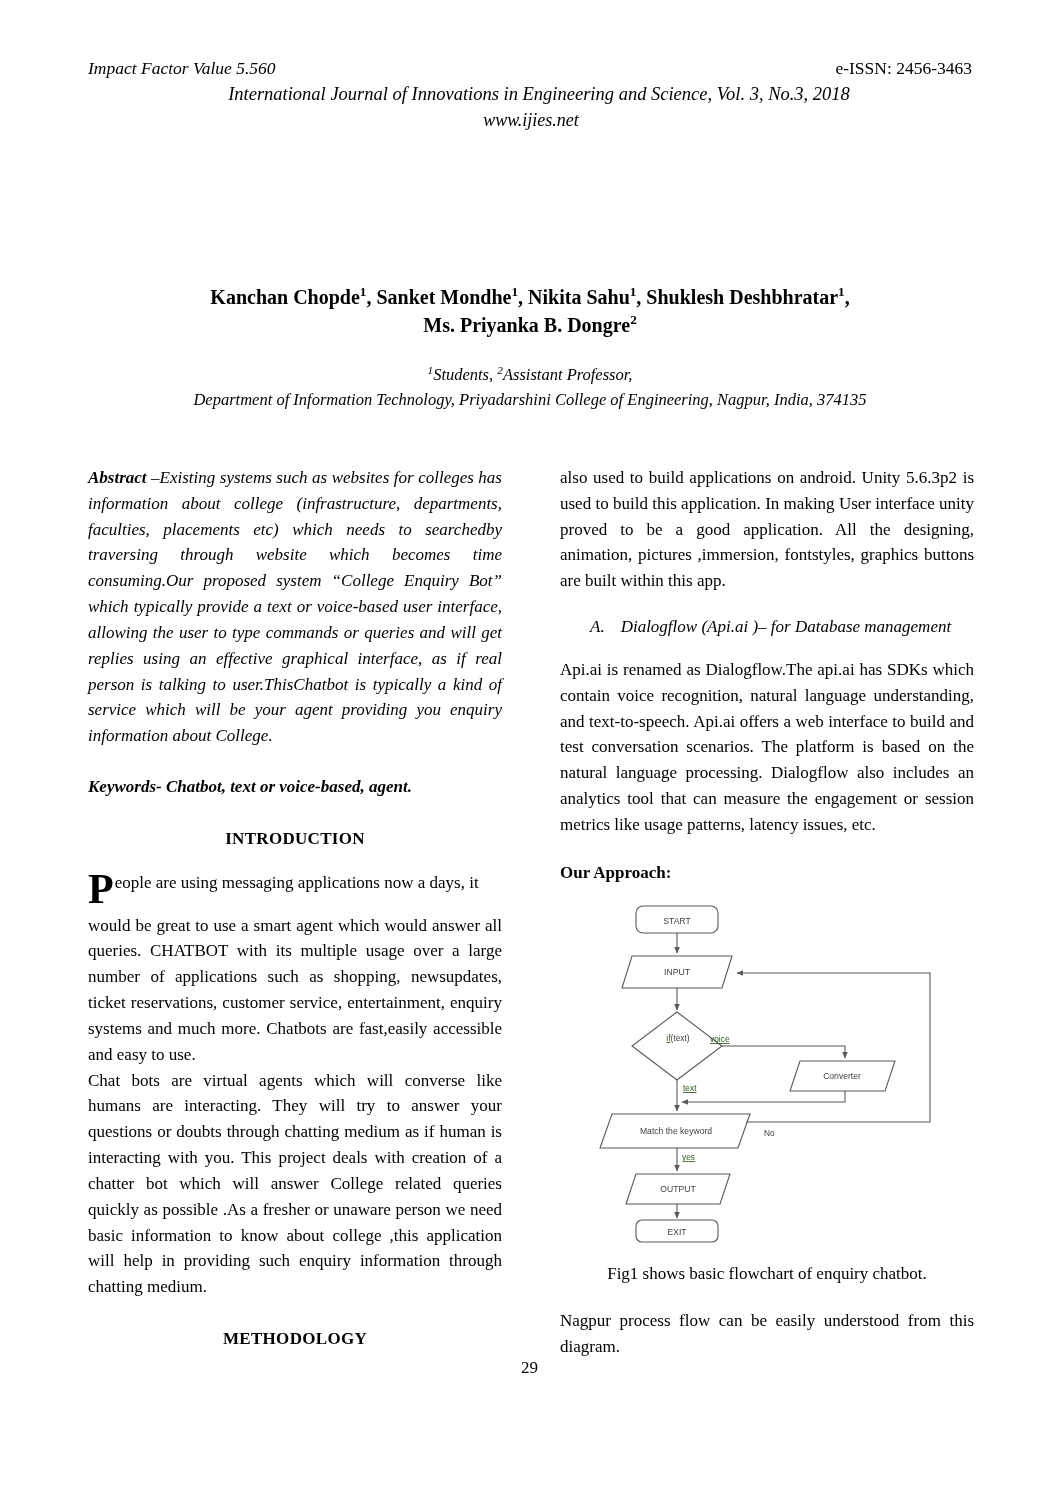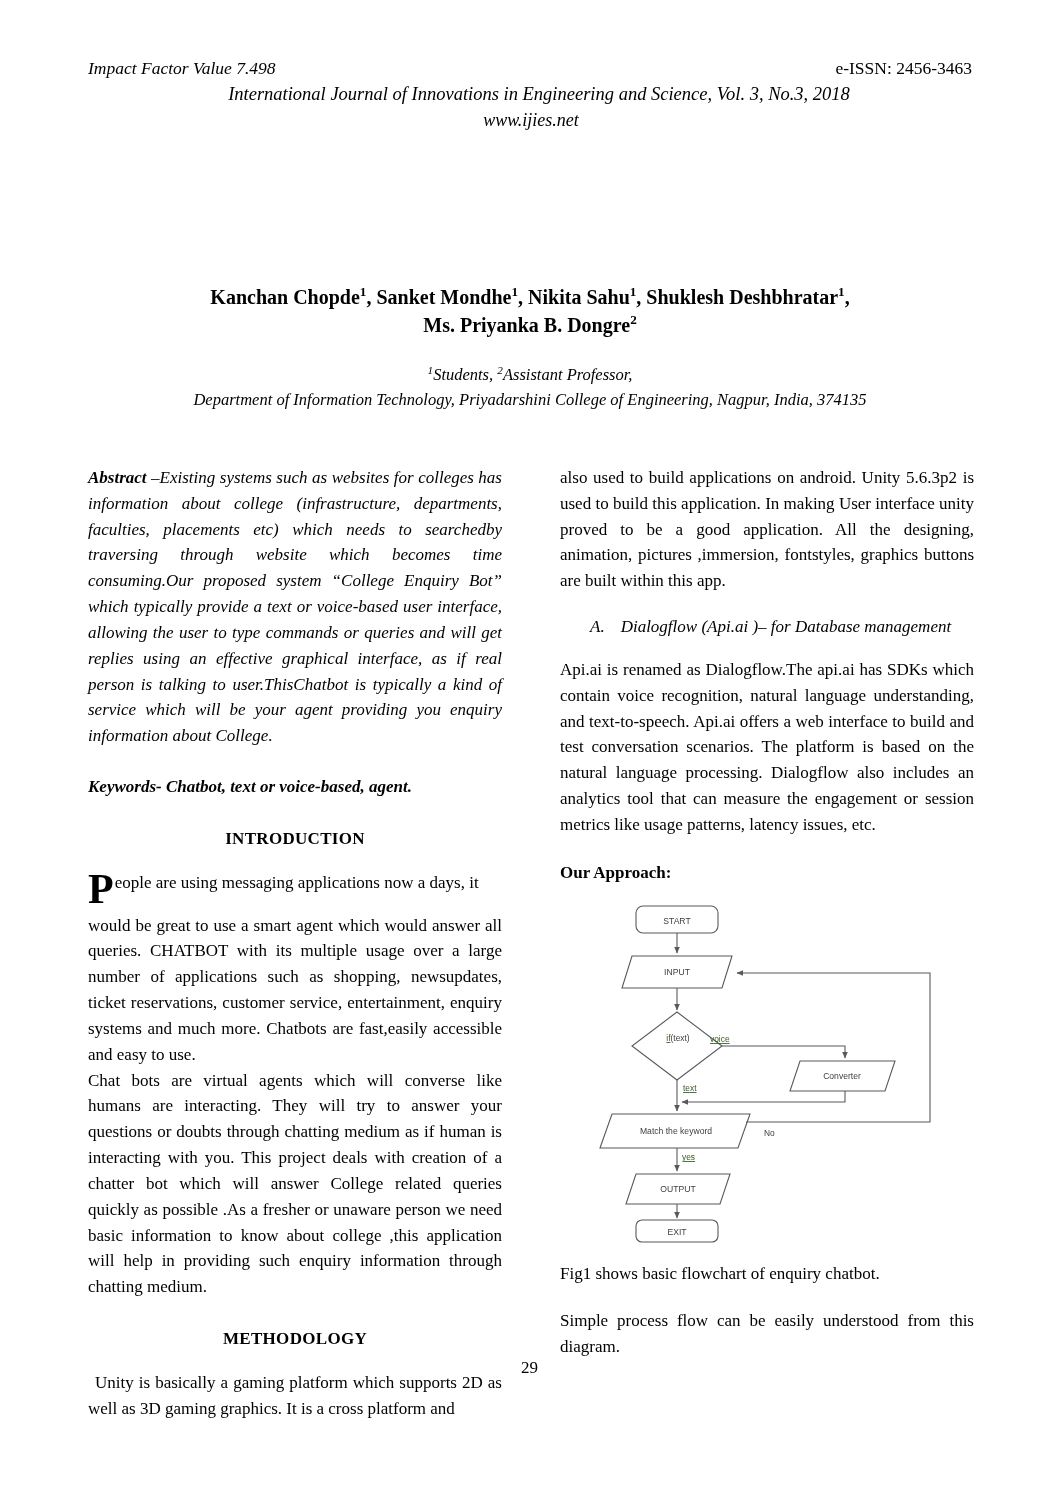--- a/index.html
+++ b/index.html
@@ -174,21 +174,21 @@
 
   
   .figure {
     position: relative;
     width: 414px;
     height: 345px;
     margin-top: 12px;
   }
   .fig-caption {
     margin-top: 18px;
-    text-align: left;
+    text-align: center;
     text-indent: 0;
   }
   .fig-note {
     margin-top: 22px;
     text-align: justify;
   }
 
   
   .page-number {
     position: absolute;
@@ -199,21 +199,21 @@
     font-size: 17px;
   }
 </style>
 </head>
 <body>
 
 <div class="page">
 
   <div class="masthead">
     <div class="masthead-row1">
-      <span class="impact-factor">Impact Factor Value 7.498</span>
+      <span class="impact-factor">Impact Factor Value 5.560</span>
       <span class="eissn">e-ISSN: 2456-3463</span>
     </div>
     <div class="masthead-journal">International Journal of Innovations in Engineering and Science, Vol. 3, No.3, 2018</div>
     <div class="masthead-url">www.ijies.net</div>
   </div>
 
 
   <div class="authors">
     <span>Kanchan Chopde</span><sup>1</sup><span>, Sanket Mondhe</span><sup>1</sup><span>, Nikita Sahu</span><sup>1</sup><span>, Shuklesh Deshbhratar</span><sup>1</sup><span>,</span><br>
     <span>Ms. Priyanka B. Dongre</span><sup>2</sup>
@@ -234,21 +234,20 @@
 
     <p class="dropcap-para"><span class="dropcap">P</span><span>eople are using messaging applications now a days, it</span></p>
 
     <p class="para-tight para-gap">would be great to use a smart agent which would answer all queries. CHATBOT with its multiple usage over a large number of applications such as shopping, newsupdates, ticket reservations, customer service, entertainment, enquiry systems and much more. Chatbots are fast,easily accessible and easy to use.</p>
 
     <p class="para-tight">Chat bots are virtual agents which will converse like humans are interacting. They will try to answer your questions or doubts through chatting medium as if human is interacting with you. This project deals with creation of a chatter bot which will answer College related queries quickly as possible .As a fresher or unaware person we need basic information to know about college ,this application will help in providing such enquiry information through chatting medium.</p>
 
     <p class="section-head">METHODOLOGY</p>
 
 
-    <p class="para-tight para-indent">Unity is basically a gaming platform which supports 2D as well as 3D gaming graphics. It is a cross platform and</p>
   </div>
 
   <div class="col col-right">
 
     <p class="para-tight">also used to build applications on android. Unity 5.6.3p2 is used to build this application. In making User interface unity proved to be a good application. All the designing, animation, pictures  ,immersion, fontstyles, graphics buttons are built within this app.</p>
 
     <p class="subsection-head"><span class="letter">A.</span><span>Dialogflow (Api.ai )– for Database management</span></p>
 
     <p class="para-tight para-gap">Api.ai is renamed as Dialogflow.The api.ai has SDKs which contain voice recognition, natural language understanding, and text-to-speech. Api.ai offers a web interface to build and test conversation scenarios. The platform is based on the natural language processing. Dialogflow also includes an analytics tool that can measure the engagement or session metrics like usage patterns, latency issues, etc.</p>
 
@@ -314,18 +313,18 @@
 
         <g>
           <rect x="76" y="322" width="82" height="22" rx="6" ry="6" fill="#ffffff" stroke="#595959" stroke-width="1.1"></rect>
           <text x="117" y="336.5" text-anchor="middle" font-family="'Liberation Sans', sans-serif" font-size="8.6" fill="#404040">EXIT</text>
         </g>
       </svg>
     </div>
 
     <p class="fig-caption">Fig1 shows basic flowchart of enquiry chatbot.</p>
 
-    <p class="fig-note">Simple process flow can be easily understood from this diagram.</p>
+    <p class="fig-note">Nagpur process flow can be easily understood from this diagram.</p>
   </div>
 
   <div class="page-number">29</div>
 
 </div>
 
 </body></html>

